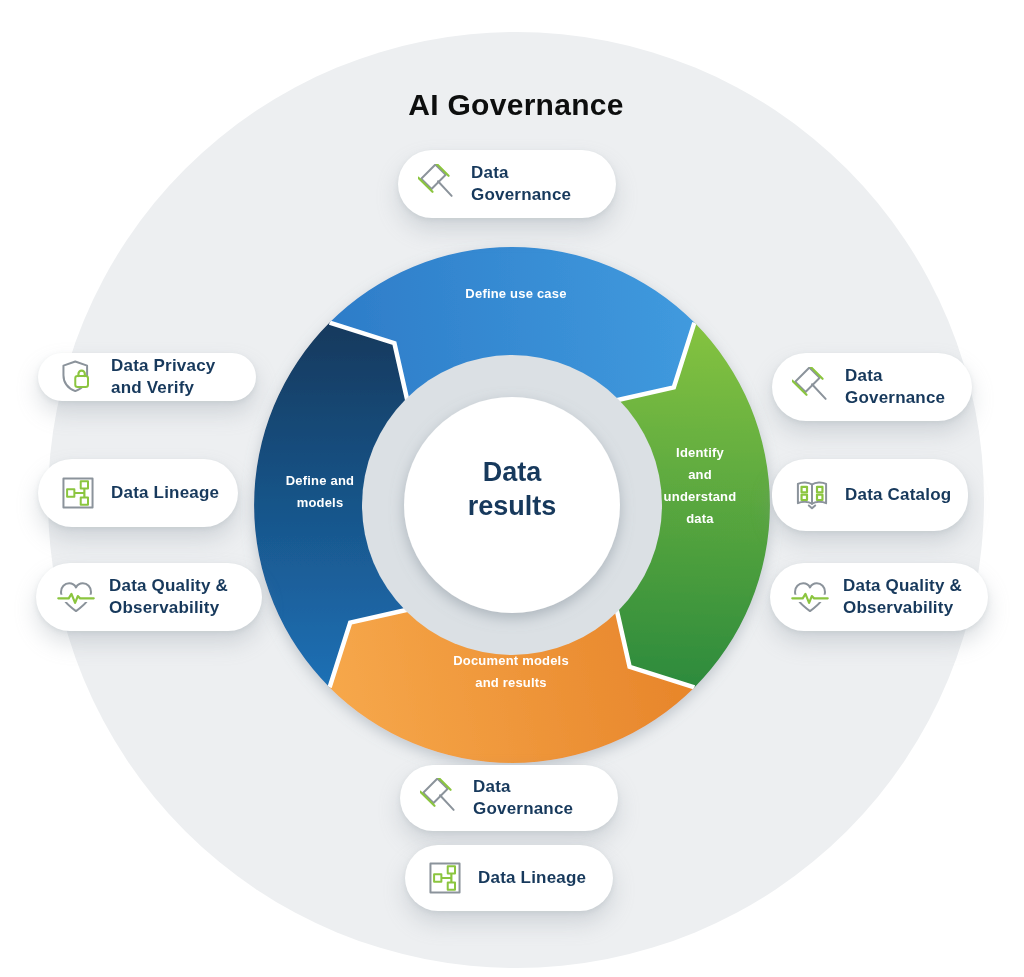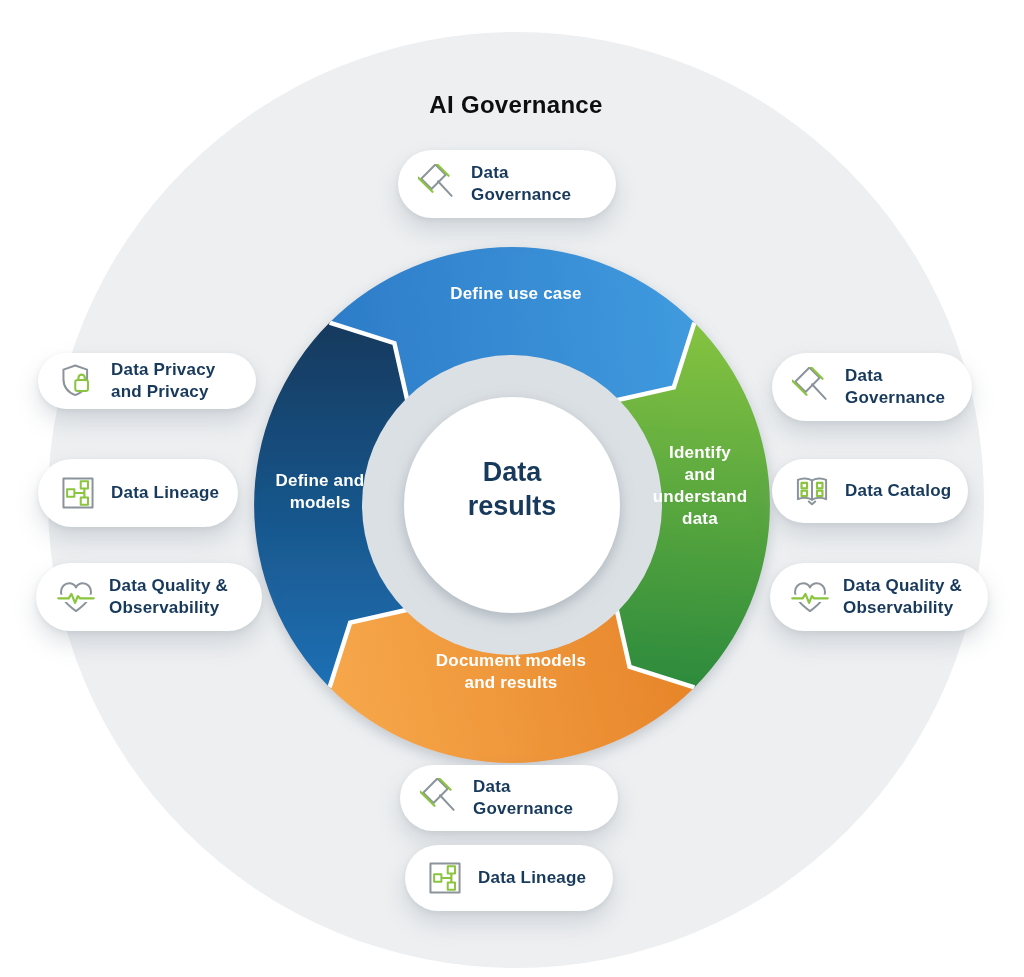--- a/index.html
+++ b/index.html
@@ -6,26 +6,26 @@
   body{
     width:1024px;height:977px;position:relative;overflow:hidden;
     background:var(--page-bg,#ffffff);
     font-family:"Liberation Sans",sans-serif;
     -webkit-font-smoothing:antialiased;
   }
   .stage{position:absolute;inset:0;}
   svg.wheel{position:absolute;left:0;top:0;}
   .title{
     position:absolute;left:516px;top:105px;transform:translate(-50%,-50%);
-    font-size:24px;font-weight:700;color:var(--title-color,#0d0e0e);
+    font-size:30px;font-weight:700;color:var(--title-color,#0d0e0e);
     letter-spacing:.3px;white-space:nowrap;
   }
   .seg-label{
     position:absolute;transform:translate(-50%,-50%);
-    color:#fff;font-weight:700;font-size:17px;line-height:22px;
+    color:#fff;font-weight:700;font-size:13px;line-height:22px;
     text-align:center;letter-spacing:.2px;white-space:nowrap;
   }
   .center-label{
     position:absolute;transform:translate(-50%,-50%);
     color:var(--navy-text,#17395c);font-weight:700;font-size:27px;line-height:34px;
     text-align:center;white-space:nowrap;
   }
   .pill{
     position:absolute;height:66px;border-radius:34px;background:#ffffff;
     display:flex;align-items:center;gap:13px;padding-left:20px;box-sizing:border-box;
@@ -131,31 +131,31 @@
           </g>
           <line x1="22" y1="19" x2="37" y2="35" class="sg"></line>
         </svg>
     </span>
     <span class="pill-text">
       <div>Data</div>
       <div>Governance</div>
     </span>
   </div>
 
-  <div class="pill" style="left:38px;top:353px;width:218px;height:56px;">
+  <div class="pill" style="left:38px;top:353px;width:218px;height:48px;">
     <span class="pill-icon">
       <svg viewBox="0 0 44 44">
           <path d="M19 5 L32 9.5 V20 C32 29 26.5 34.5 19 37.5 C11.5 34.5 6 29 6 20 V9.5 Z" class="sg"></path>
           <rect x="19" y="21" width="14" height="12" rx="2.5" fill="#fff" class="sgr2"></rect>
           <path d="M22.5 21 V18.5 a3.5 3.5 0 0 1 7 0 V21" class="sgr"></path>
         </svg>
     </span>
     <span class="pill-text">
       <div>Data Privacy</div>
-      <div>and Privacy</div>
+      <div>and Verify</div>
     </span>
   </div>
 
   <div class="pill" style="left:38px;top:459px;width:200px;height:68px;">
     <span class="pill-icon">
       <svg viewBox="0 0 44 44">
           <rect x="6" y="6" width="32" height="32" class="sg"></rect>
           <path d="M18 22 H29 M29 13 V31" class="sgr"></path>
           <rect x="10" y="18" width="8" height="8" fill="#fff" class="sgr2"></rect>
           <rect x="25" y="9" width="8" height="8" fill="#fff" class="sgr2"></rect>
@@ -191,21 +191,21 @@
           </g>
           <line x1="22" y1="19" x2="37" y2="35" class="sg"></line>
         </svg>
     </span>
     <span class="pill-text">
       <div>Data</div>
       <div>Governance</div>
     </span>
   </div>
 
-  <div class="pill" style="left:772px;top:459px;width:196px;height:64px;">
+  <div class="pill" style="left:772px;top:459px;width:196px;height:72px;">
     <span class="pill-icon">
       <svg viewBox="0 0 44 44">
           <path d="M22 10.5 C18 7.5 11 7.5 6.5 9.8 V31 C11 28.7 18 28.7 22 31.7 C26 28.7 33 28.7 37.5 31 V9.8 C33 7.5 26 7.5 22 10.5 Z" class="sg"></path>
           <line x1="22" y1="10.5" x2="22" y2="31.5" class="sg"></line>
           <path d="M18.5 33.5 L22 36.5 L25.5 33.5" class="sg"></path>
           <rect x="10.5" y="13" width="6" height="6" class="sgr"></rect>
           <rect x="10.5" y="21.5" width="6" height="6" class="sgr"></rect>
           <rect x="27.5" y="13" width="6" height="6" class="sgr"></rect>
           <rect x="27.5" y="21.5" width="6" height="6" class="sgr"></rect>
         </svg>

